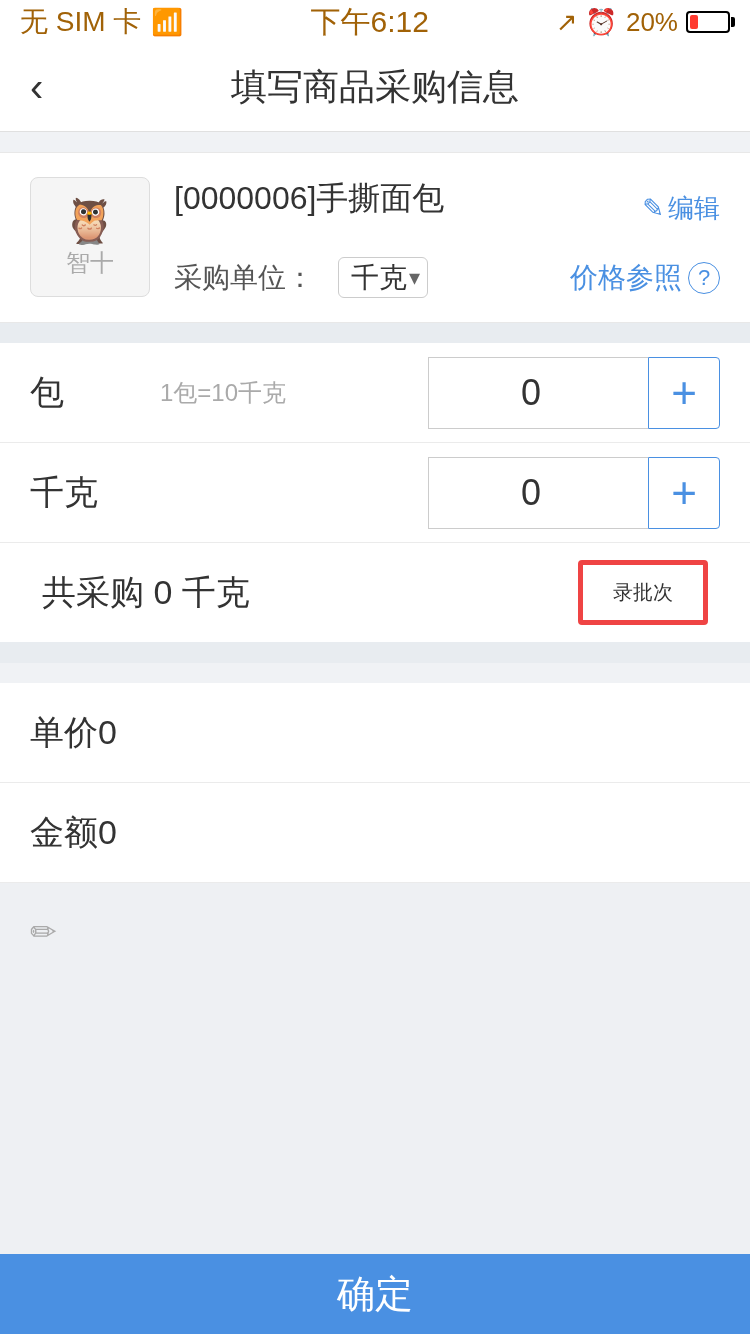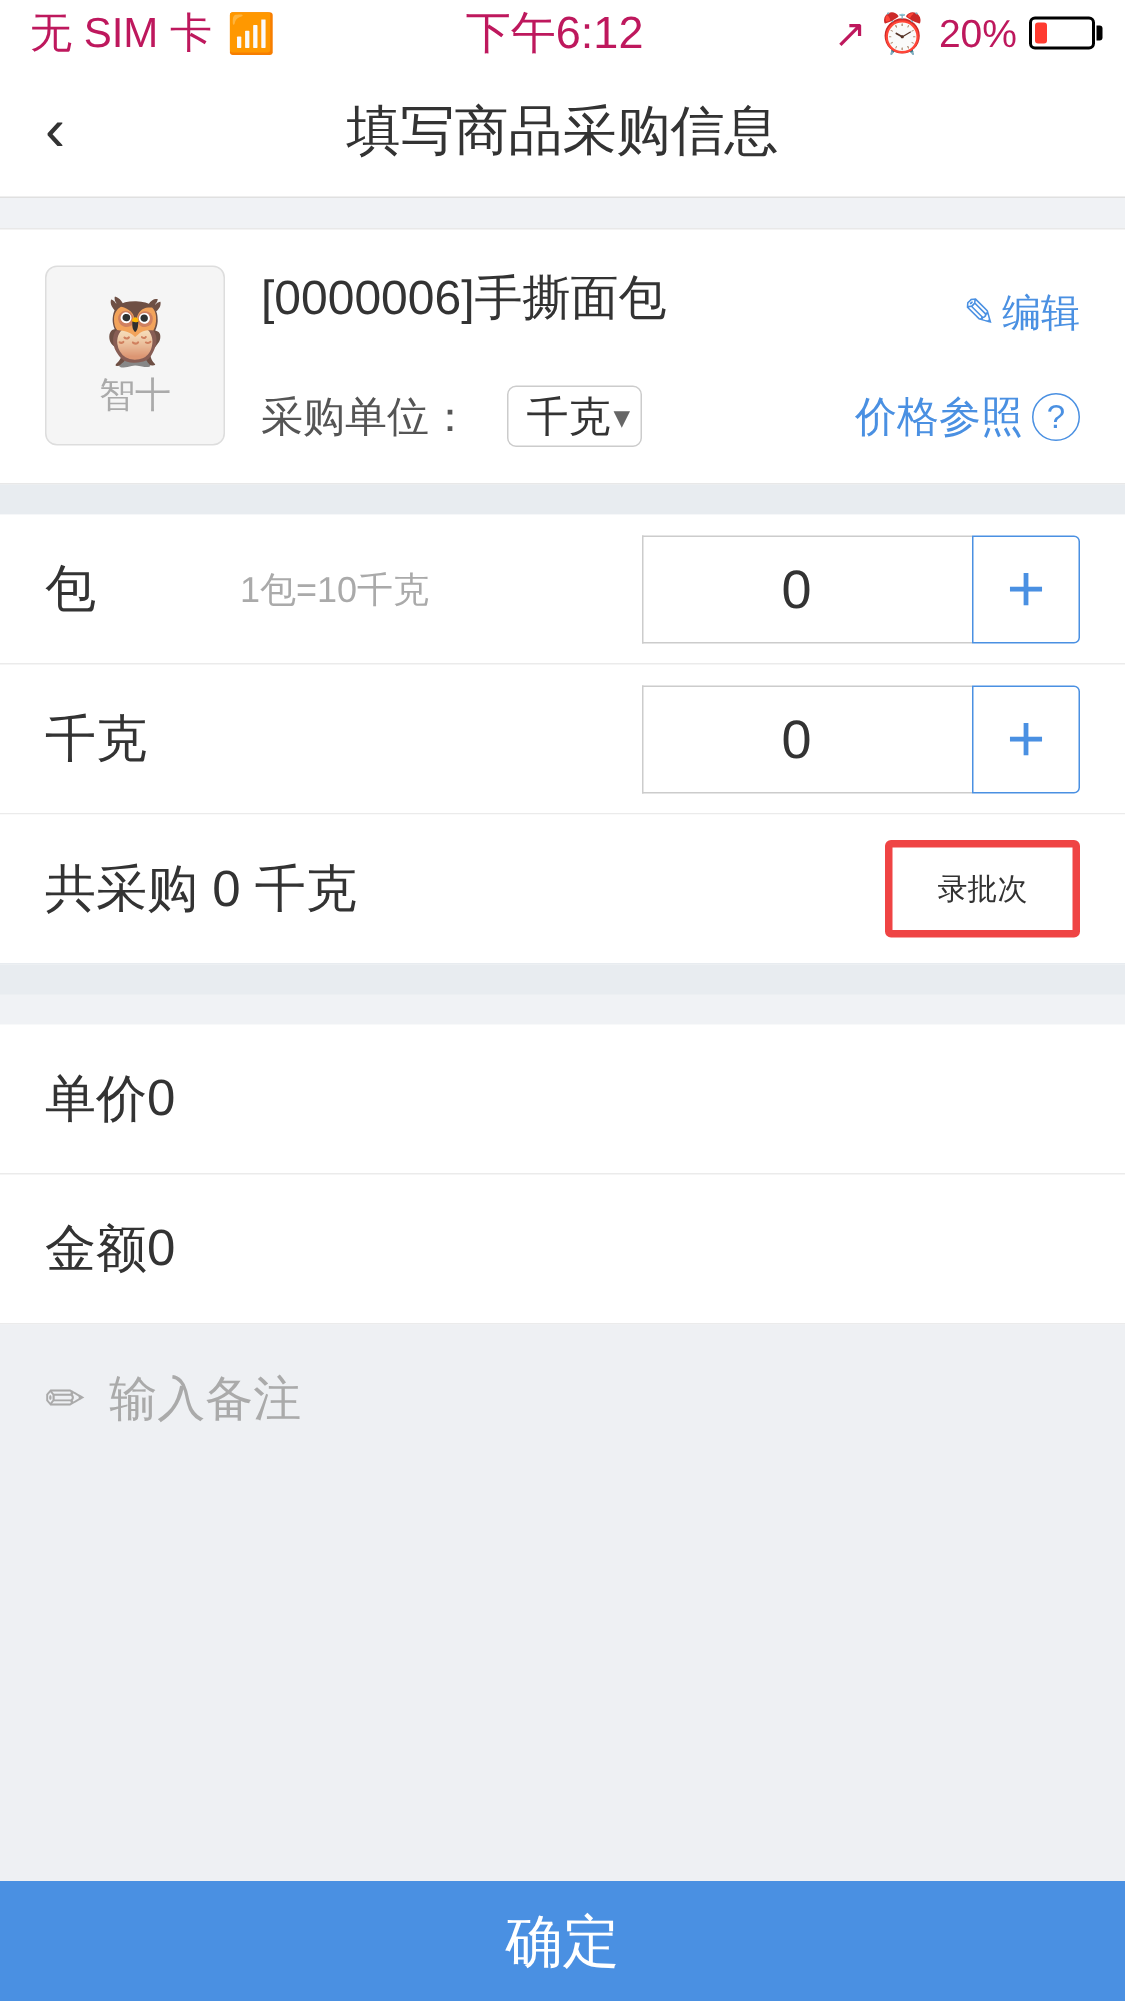--- a/index.html
+++ b/index.html
@@ -16,21 +16,21 @@
     
     .status-bar {
       width: 750px;
       height: 44px;
       background: #fff;
       display: flex;
       align-items: center;
       justify-content: space-between;
       padding: 0 20px;
       font-size: 28px;
-      color: #be185d;
+      color: #a16207;
     }
     .status-left { display: flex; align-items: center; gap: 10px; }
     .status-center { font-size: 30px; font-weight: 500; }
     .status-right { display: flex; align-items: center; gap: 8px; font-size: 26px; }
     .battery-icon {
       width: 44px; height: 22px; border: 2px solid #000; border-radius: 4px; position: relative; display: inline-block;
     }
     .battery-icon::after {
       content: '';
       position: absolute;
@@ -208,21 +208,21 @@
       justify-content: center;
       cursor: pointer;
       border-radius: 0 4px 4px 0;
     }
 
     
     .summary-row {
       display: flex;
       align-items: center;
       justify-content: space-between;
-      padding: 0 30px;
+      padding: 0 42px;
       height: 100px;
       background: #fff;
       border-bottom: 1px solid #e8ecf0;
     }
     .summary-text {
       font-size: 34px;
       color: #333;
     }
     .batch-btn {
       border: 5px solid #ef4444;
@@ -390,18 +390,17 @@
     <span class="price-value">0</span>
   </div>
   <div class="price-row">
     <span class="price-label">金额</span>
     <span class="price-value">0</span>
   </div>
 </div>
 
 <div class="remark-section">
   <span class="remark-icon">✏</span>
-  <span class="remark-placeholder">输入备注</span>
 </div>
 
 <div class="content-body" style="height: 280px;"></div>
 
 <button class="confirm-btn">确定</button>
 
 </body></html>

